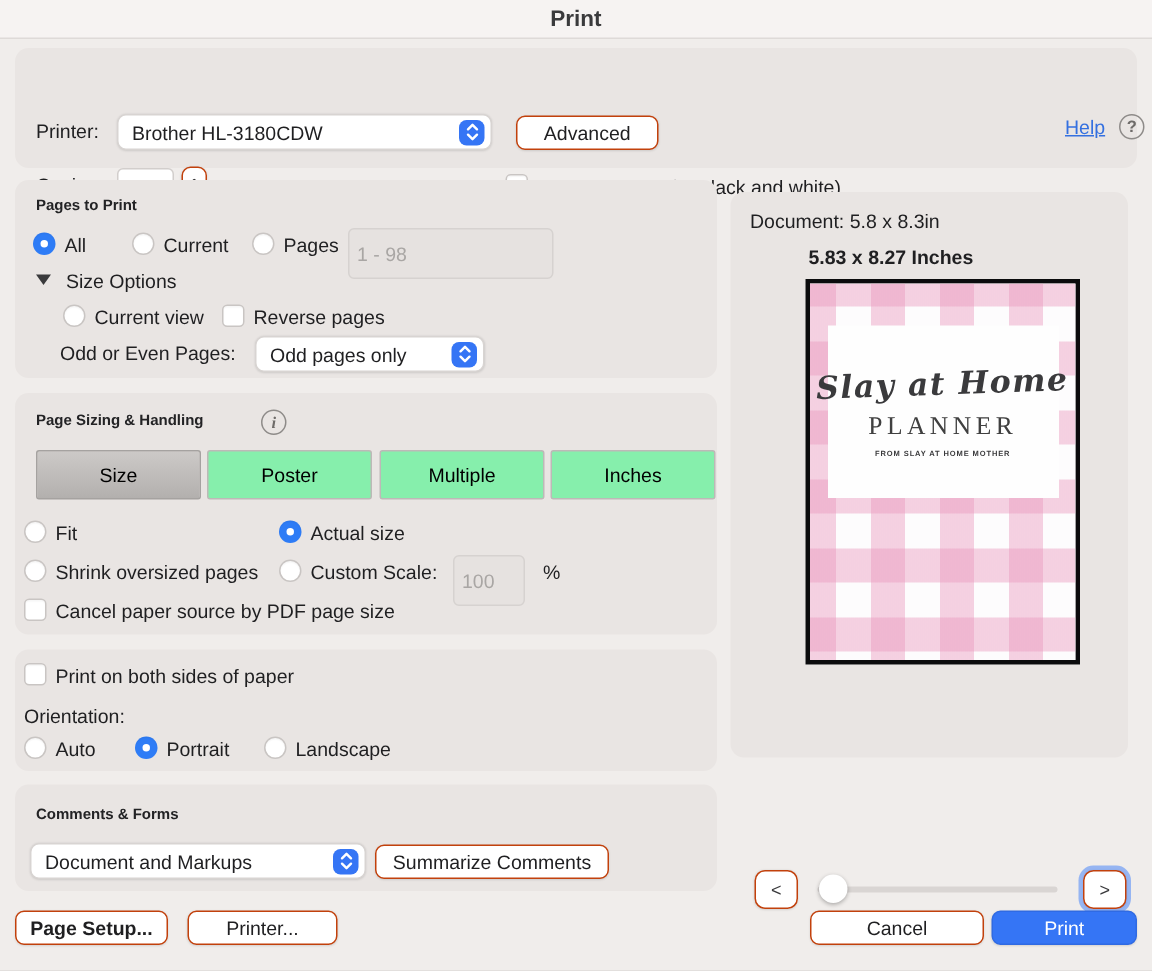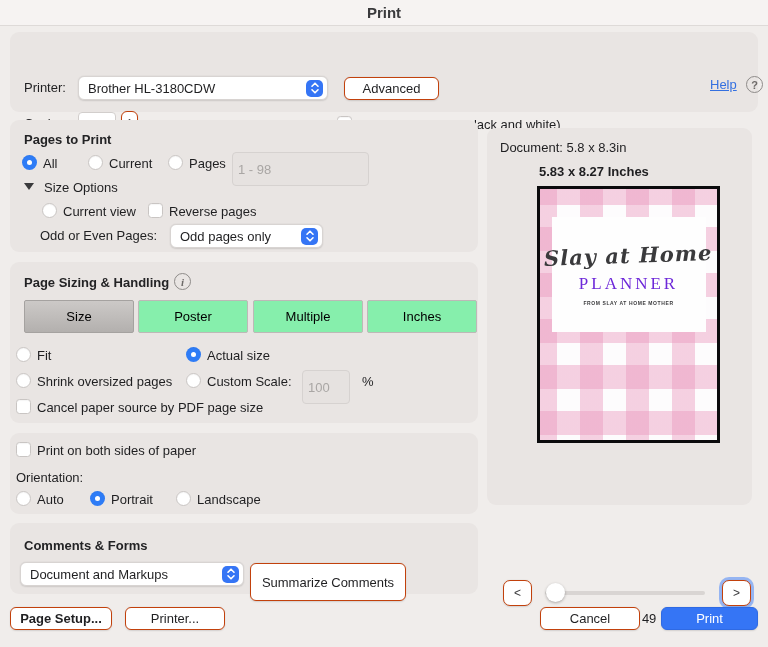--- a/index.html
+++ b/index.html
@@ -13,21 +13,21 @@
   .titlebar{
     position:absolute; left:0; top:0; width:768px; height:26px;
     background:#F6F3F2; border-bottom:1px solid #DEDAD8;
     display:flex; align-items:center; justify-content:center;
   }
   .titlebar .title{ font-size:15px; font-weight:700; color:#3A3A3C; }
 
   
   .panel{ position:absolute; background:#E9E5E3; border-radius:9px; }
 
-  .hdr{ font-weight:700; font-size:13px; color:#232325; }
+  .hdr{ font-weight:700; font-size:10px; color:#232325; }
 
   
   .btn{
     background:#FFFFFF; border:1px solid #c2410c; border-radius:6px;
     box-shadow:0 0.5px 1.5px rgba(0,0,0,0.12);
     font-size:13px; color:#1F1F21; display:flex; align-items:center; justify-content:center;
     cursor:default;
   }
   .popup{
     position:absolute; background:#FFFFFF; border:1px solid #D8D4D2; border-radius:6px;
@@ -86,21 +86,21 @@
   .cover-card{
     position:absolute; left:6.5%; right:6.5%; top:11%; height:46%;
     background:#FEFEFE; display:flex; flex-direction:column; align-items:center; justify-content:center;
   }
   .script-title{
     font-family:"DejaVu Serif","Liberation Serif",serif; font-style:italic; font-weight:700;
     font-size:21px; color:#3A3A3C; white-space:nowrap; transform:rotate(-2deg); letter-spacing:1px;
   }
   .caps-title{
     font-family:"Liberation Serif","DejaVu Serif",serif; font-size:17px; letter-spacing:3px;
-    color:#6d28d9; margin-top:6px; white-space:nowrap;
+    color:#404040; margin-top:6px; white-space:nowrap;
   }
   .sub-title{ font-size:5px; font-weight:700; letter-spacing:0.6px; color:#3A3A3C; margin-top:6px; white-space:nowrap;}
 
   .slider-track{ position:absolute; left:58px; top:463px; width:160px; height:4px;
     background:#D9D5D3; border-radius:2px; }
   .slider-thumb{ position:absolute; left:59px; top:455px; width:19px; height:19px; border-radius:50%;
     background:#fff; box-shadow:0 1px 3px rgba(0,0,0,0.3); }
   .nav-btn{ position:absolute; width:29px; height:26px; border-radius:7px; font-size:12px; color:#3A3A3C; }
   .nav-btn.focused{ box-shadow:0 0 0 3px rgba(77,134,247,0.55), 0 0.5px 1.5px rgba(0,0,0,0.12); }
 
@@ -217,21 +217,21 @@
   <div class="panel" style="left:10px; top:523px; width:468px; height:71px;">
     <div class="hdr" style="position:absolute; left:14px; top:15px;">Comments &amp; Forms</div>
     <div class="popup" style="left:10px; top:39px; width:224px;">
       <span class="popup-label">Document and Markups</span>
       <span class="popup-caps">
         <svg width="10" height="14" viewBox="0 0 10 14">
             <path d="M2 5.2 5 2.2 8 5.2M2 8.8 5 11.8 8 8.8" stroke="#fff" stroke-width="1.6" fill="none" stroke-linecap="round" stroke-linejoin="round"></path>
           </svg>
       </span>
     </div>
-    <button class="btn" style="position:absolute; left:240px; top:40px; width:156px; height:38px;">Summarize Comments</button>
+    <button class="btn" style="position:absolute; left:240px; top:40px; width:156px; height:23px;">Summarize Comments</button>
   </div>
 
   <div class="panel" style="left:487px; top:128px; width:265px; height:377px;">
     <span class="lbl" style="position:absolute; left:13px; top:12px;">Document: 5.8 x 8.3in</span>
     <span class="lbl" style="position:absolute; left:52px; top:36px; font-weight:700; font-weight:600;">5.83 x 8.27 Inches</span>
 
     <div class="preview-page">
       <div class="gingham"></div>
       <div class="cover-card">
         <div class="script-title">Slay at Home</div>
@@ -243,16 +243,16 @@
     <button class="btn nav-btn" style="left:16px; top:452px;">&lt;</button>
     <div class="slider-track"></div>
     <div class="slider-thumb"></div>
     <button class="btn nav-btn focused" style="left:235px; top:452px;">&gt;</button>
 
     <div class="lbl" style="position:absolute; left:0; top:483px; width:265px; text-align:center;">Page 1 of 49</div>
   </div>
 
   <button class="btn footer-btn" style="left:10px;  width:102px;font-weight:bold;">Page Setup...</button>
   <button class="btn footer-btn" style="left:125px; width:100px;">Printer...</button>
-  <button class="btn footer-btn" style="left:540px; width:100px;">Cancel</button>
+  <button class="btn footer-btn" style="left:540px; width:116px;">Cancel</button>
   <button class="btn footer-btn primary" style="left:661px; width:97px;">Print</button>
 
 </div>
 
 </body></html>

